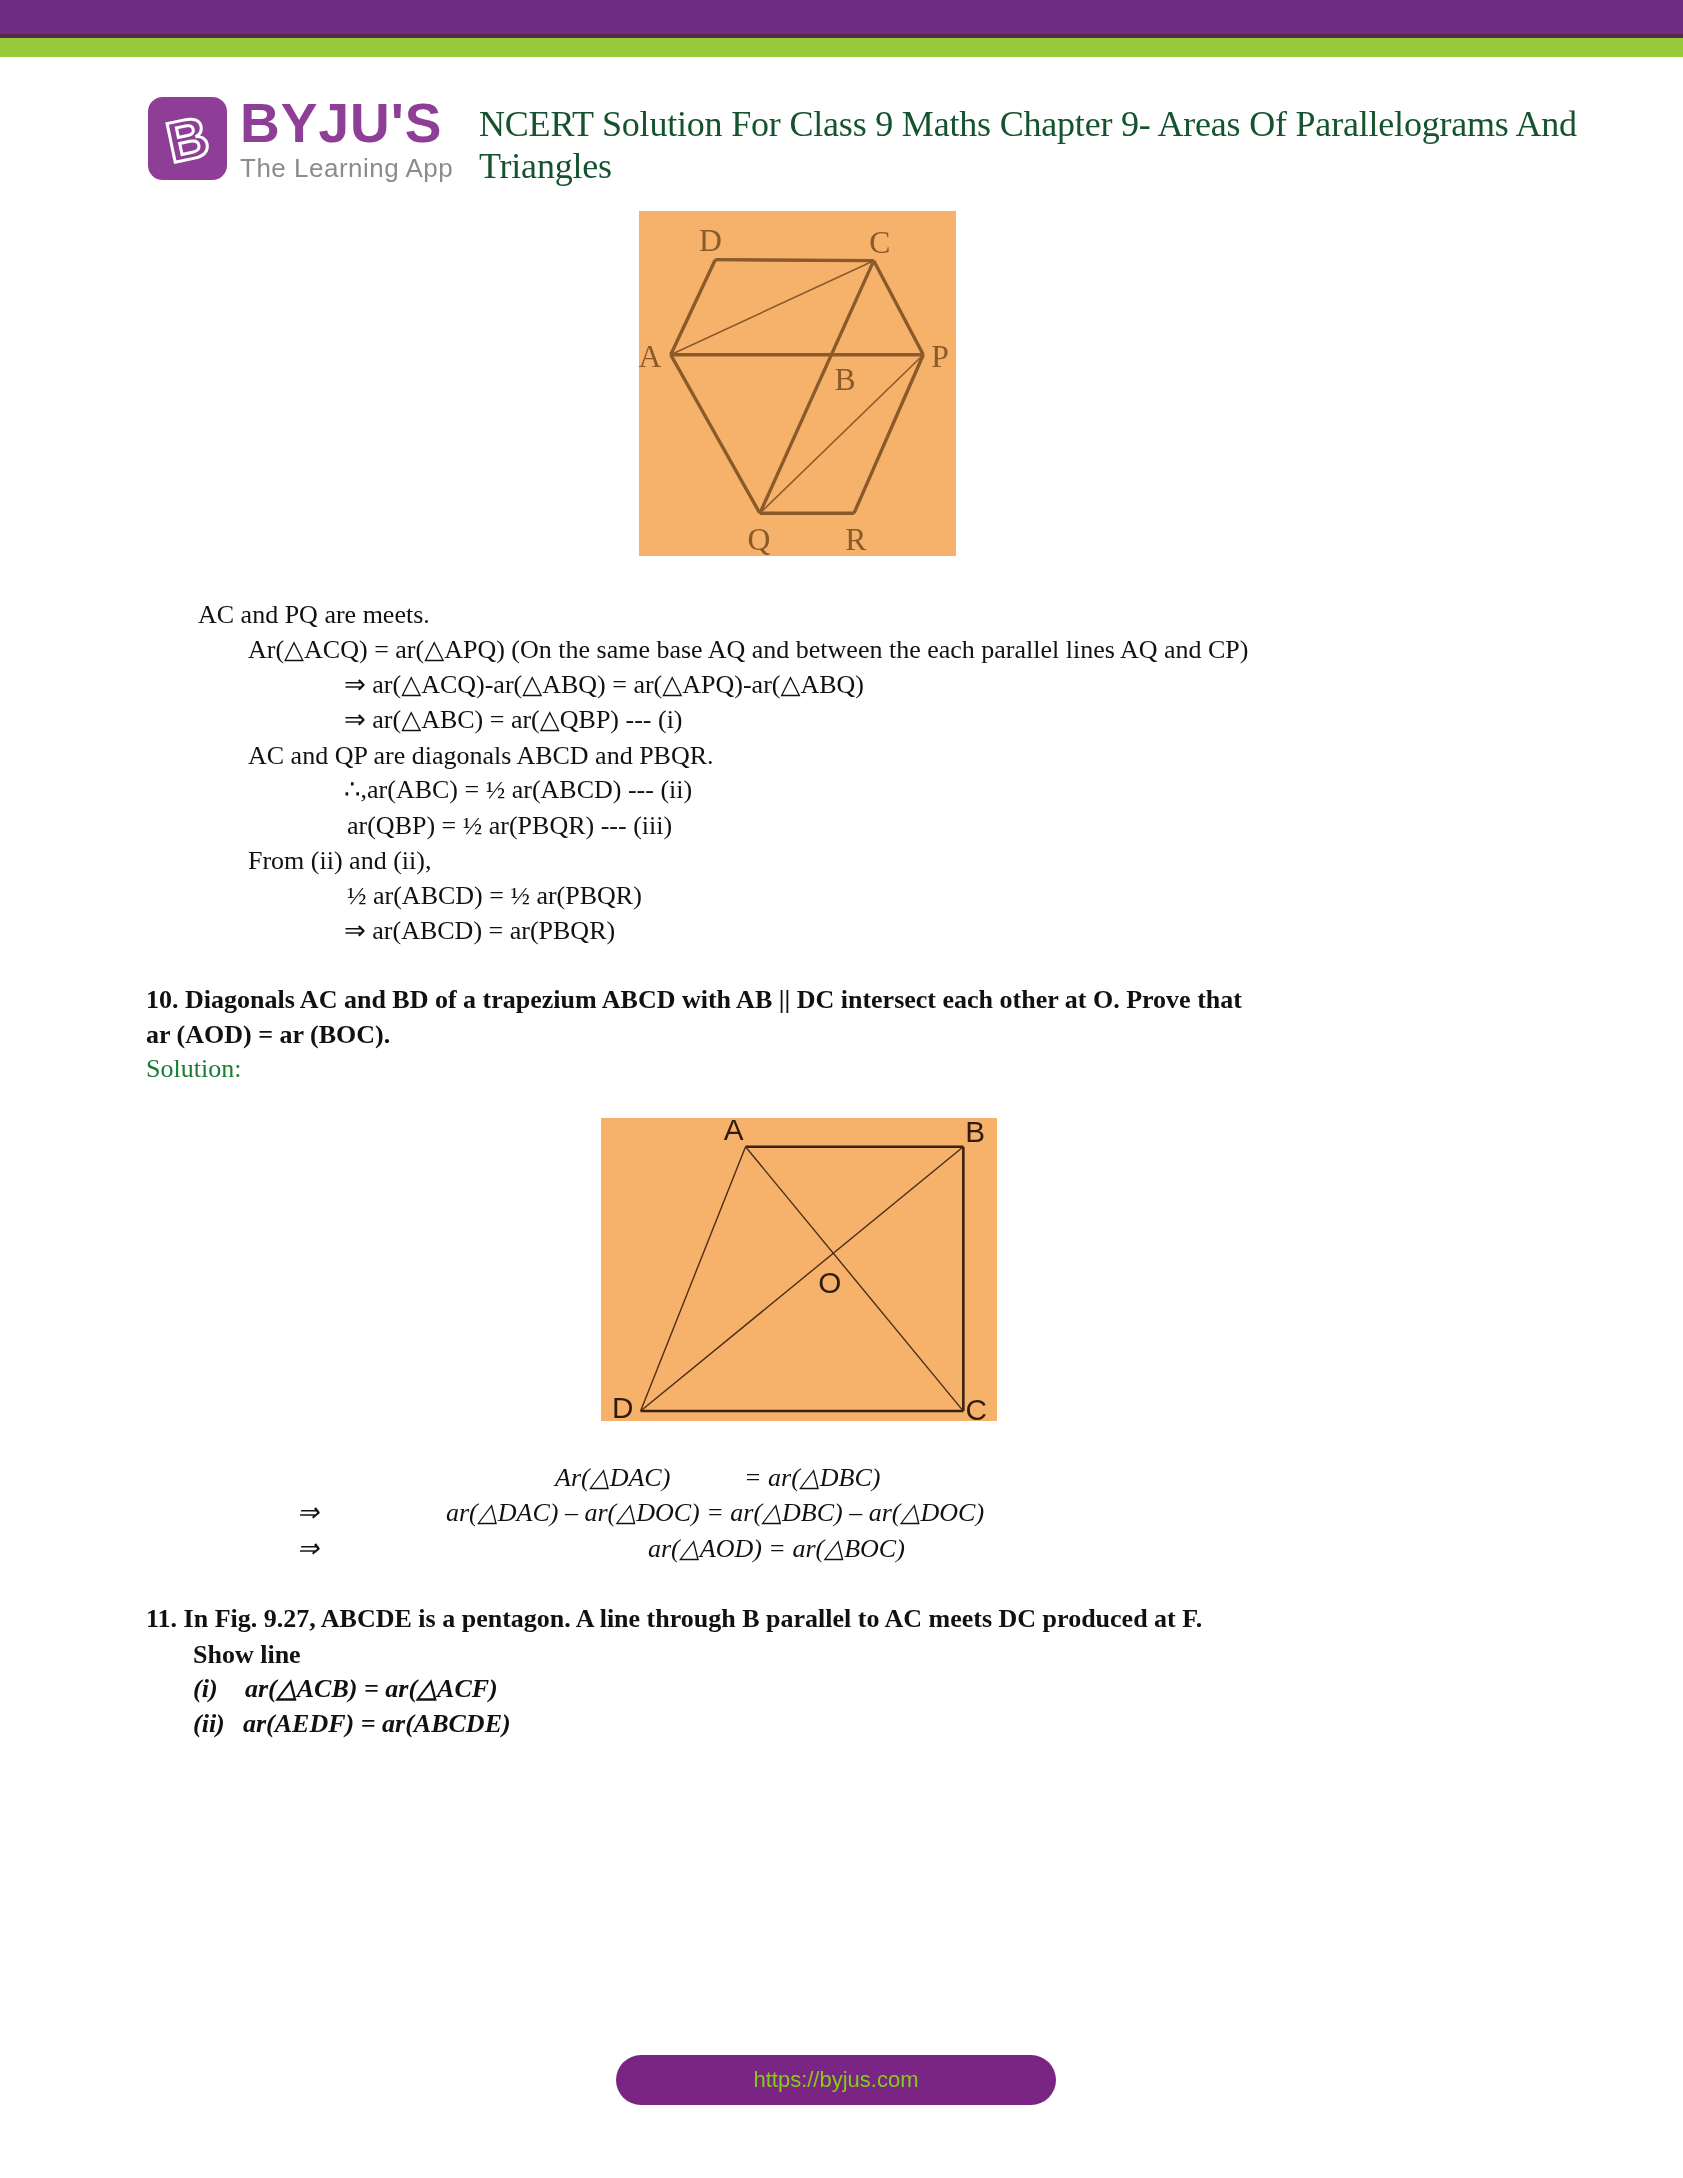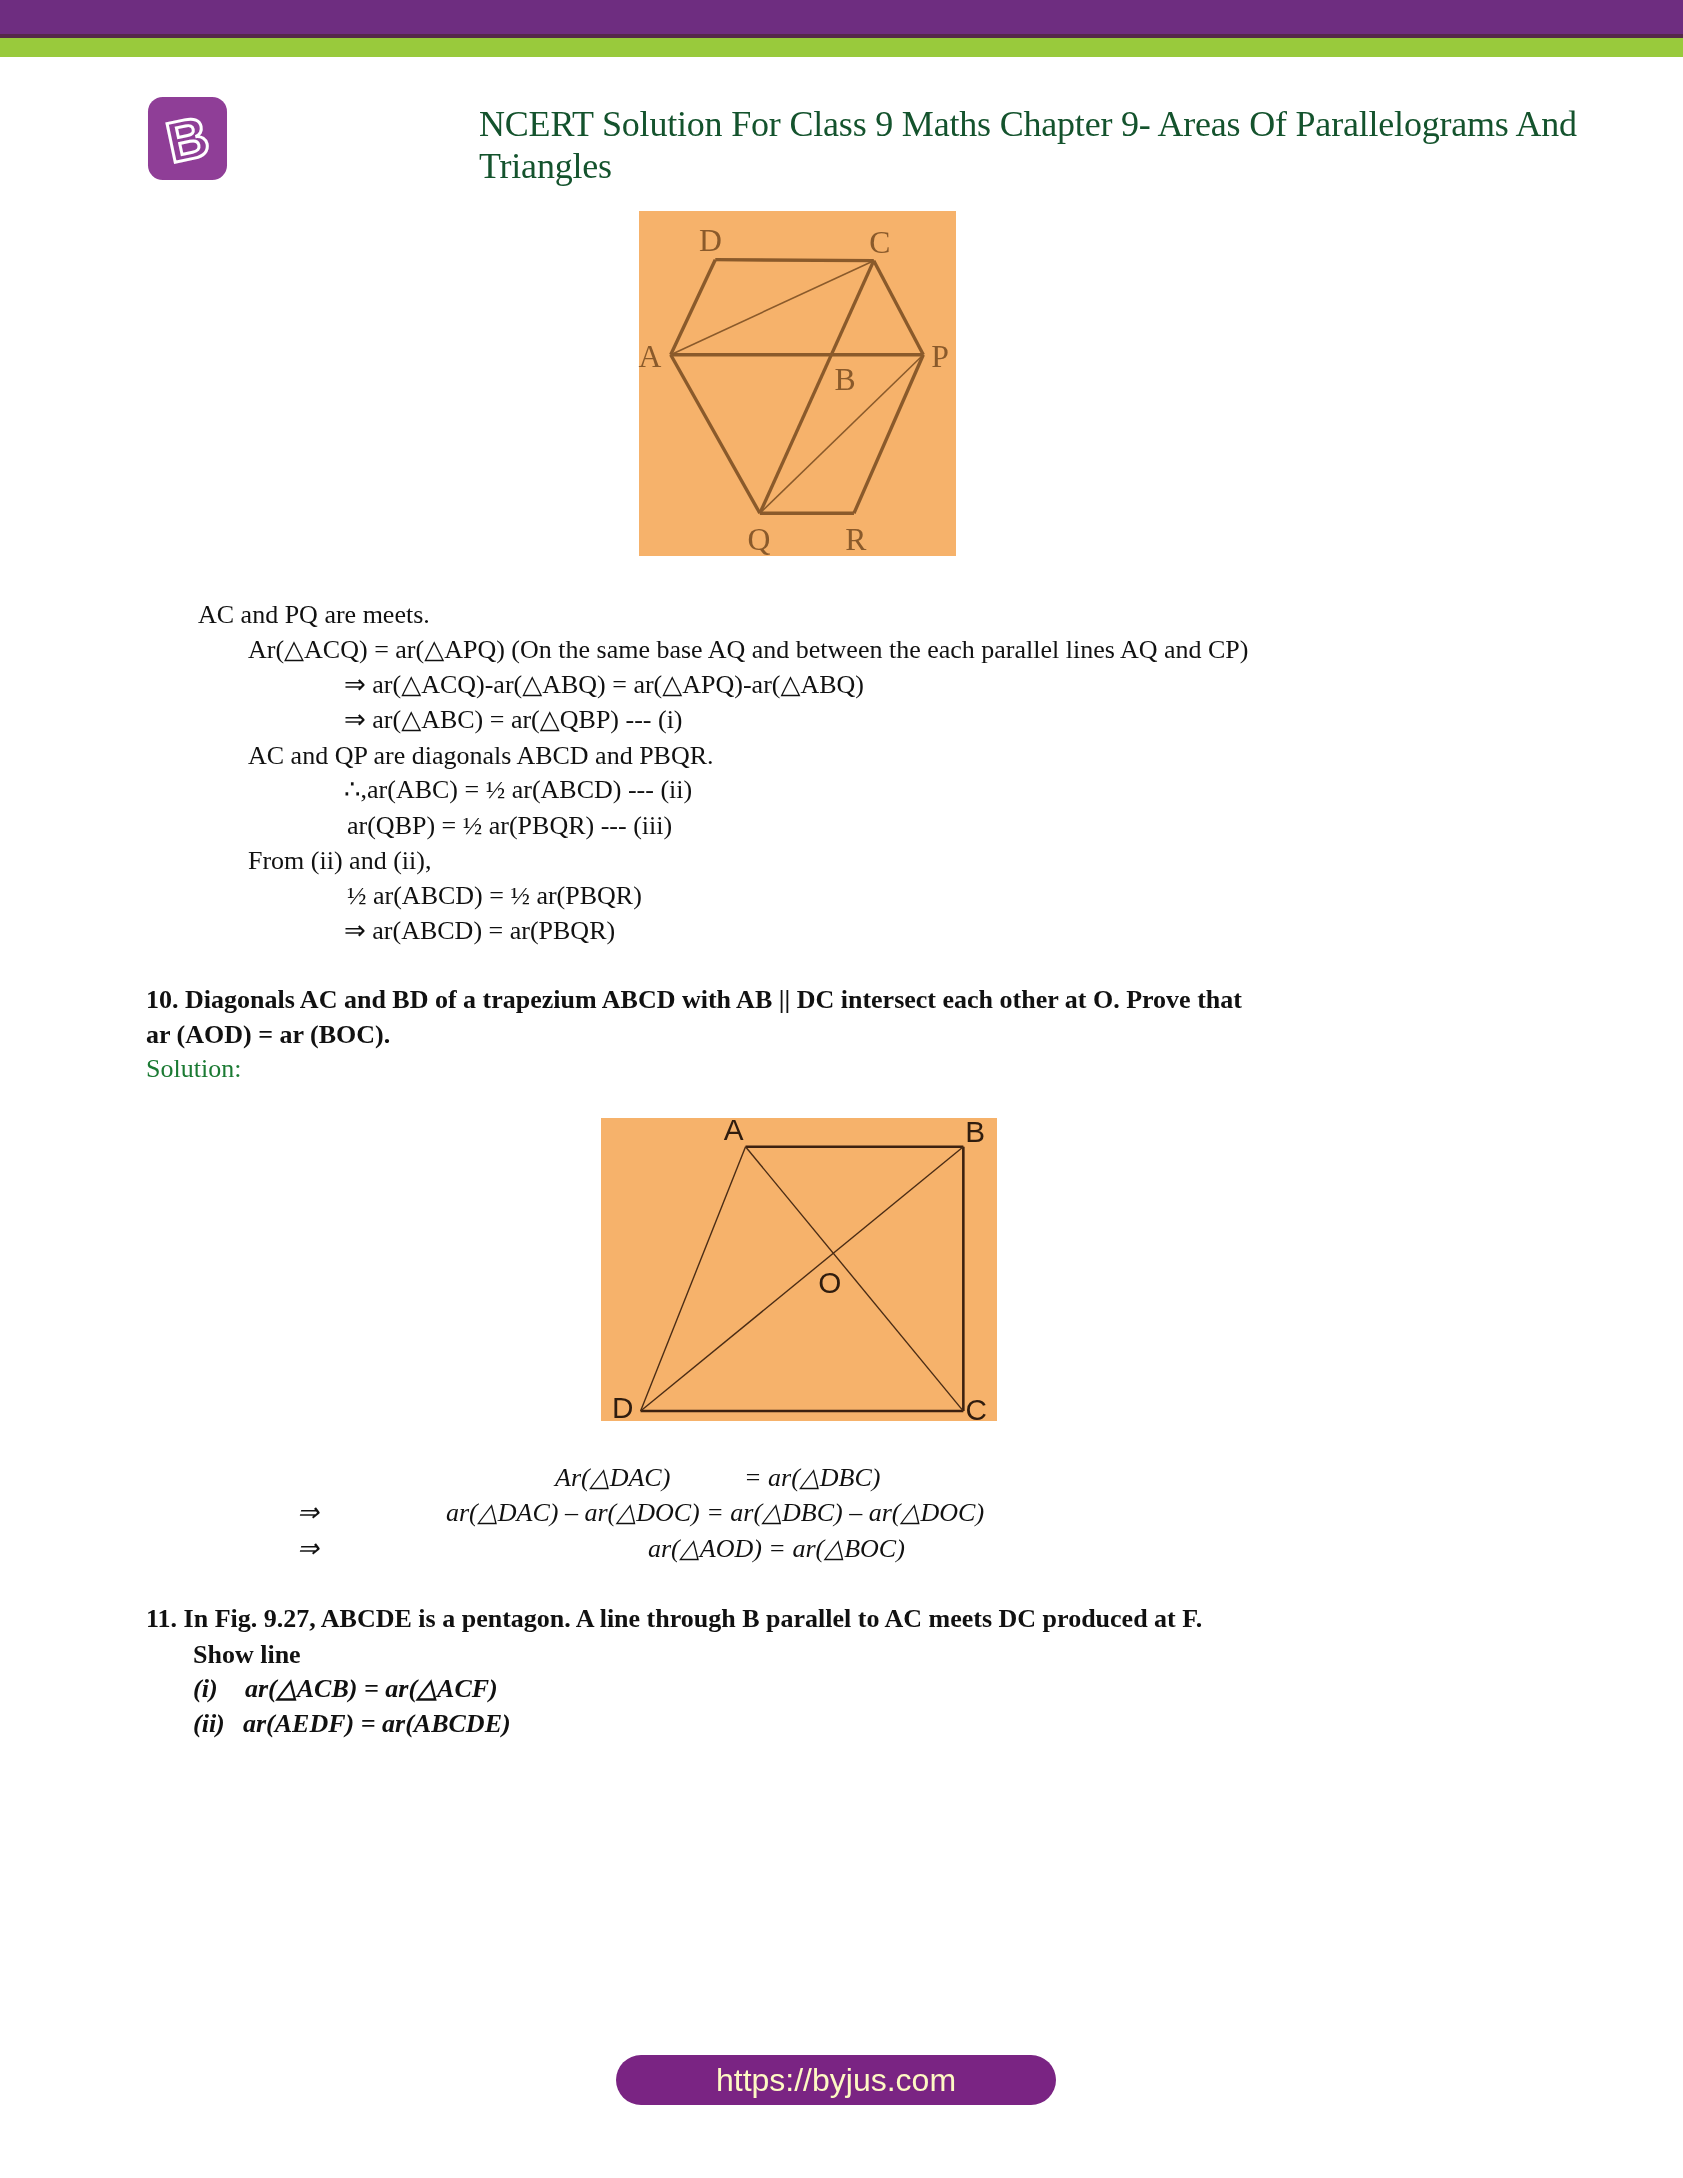--- a/index.html
+++ b/index.html
@@ -37,36 +37,40 @@
 
   
   .ln{position:absolute;white-space:nowrap;font-size:26px;color:#111111;line-height:33px;}
   .bold{font-weight:bold;text-align:right;}
   .green{color:#1b7a33;}
   .part{position:absolute;top:0;white-space:nowrap;font-style:italic;}
 
   
   .footer-pill{position:absolute;left:616px;top:2055px;width:440px;height:50px;border-radius:26px;
                background:#7a2483;display:flex;align-items:center;justify-content:center;cursor:pointer;}
-  .footer-url{font-family:"Liberation Sans", sans-serif;font-size:32px;color:#fef9c3;}
+  .footer-url{font-family:"Liberation Sans", sans-serif;font-size:22px;color:#84cc16;}
 </style>
 </head>
 <body>
 
 <div class="page">
 
   <div class="bar-purple"></div>
   <div class="bar-divider"></div>
   <div class="bar-green"></div>
 
   <div class="logo">
     <svg class="logo-icon" width="81" height="85" viewBox="0 0 82 86">
       <rect x="1" y="1" width="80" height="84" rx="15" fill="#8f3e97"></rect>
       <text x="41" y="64" font-family="Liberation Sans, sans-serif" font-weight="bold" font-size="58" text-anchor="middle" fill="none" stroke="#ffffff" stroke-width="3" transform="rotate(-12 41 43)">B</text>
     </svg>
+    <div class="logo-text">
+      <div class="brand">BYJU'S</div>
+      <div class="tagline">The Learning App</div>
+    </div>
   </div>
 
   <div class="doc-title">NCERT Solution For Class 9 Maths Chapter 9- Areas Of Parallelograms And Triangles</div>
 
   <div class="fig fig1">
     <svg width="317" height="345" viewBox="0 0 320 348">
       <line class="f1-thick" x1="77" y1="49" x2="237" y2="50"></line>
       <line class="f1-thick" x1="237" y1="50" x2="287" y2="145"></line>
       <line class="f1-thick" x1="287" y1="145" x2="217" y2="305"></line>
       <line class="f1-thick" x1="217" y1="305" x2="122" y2="305"></line>

